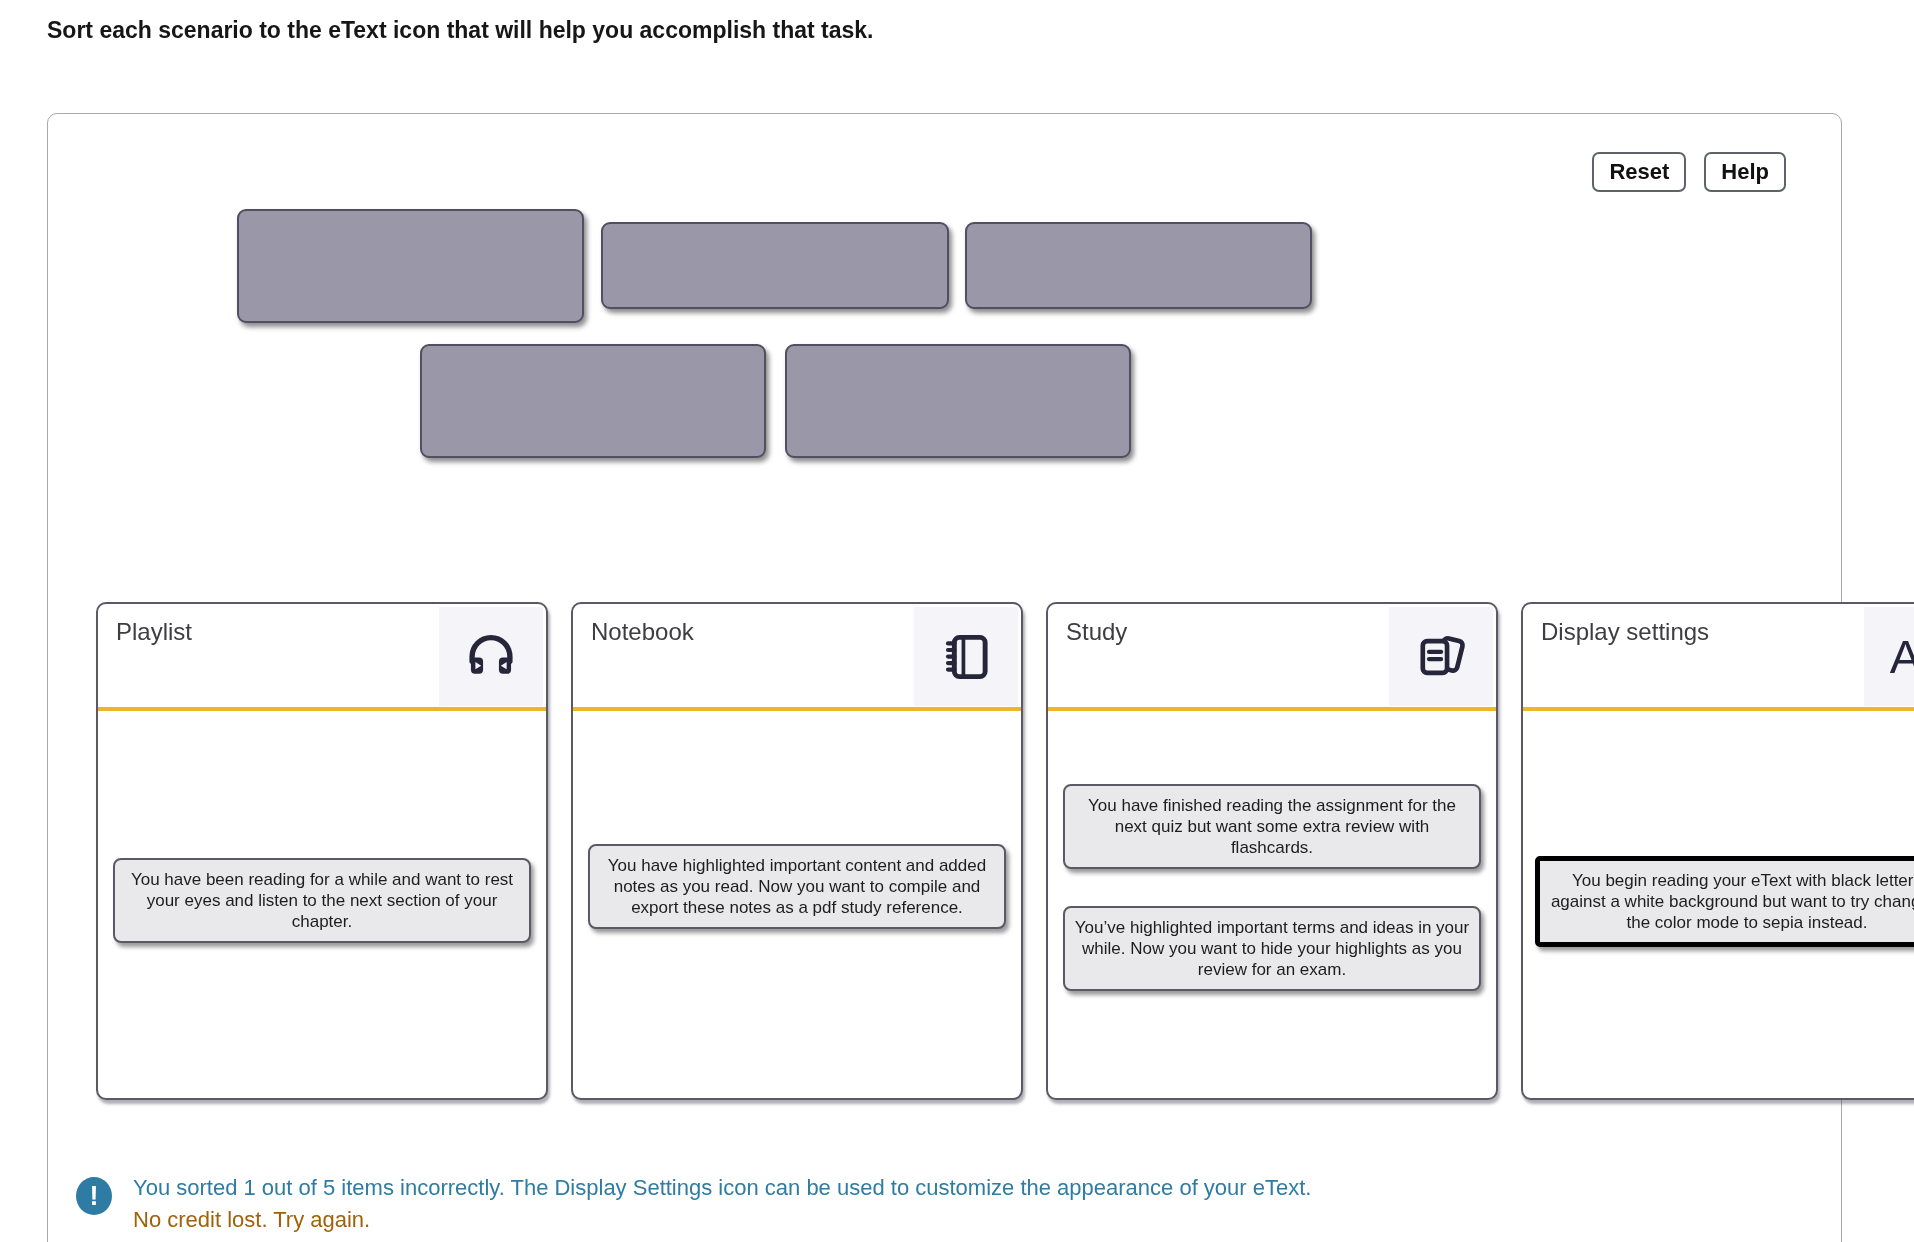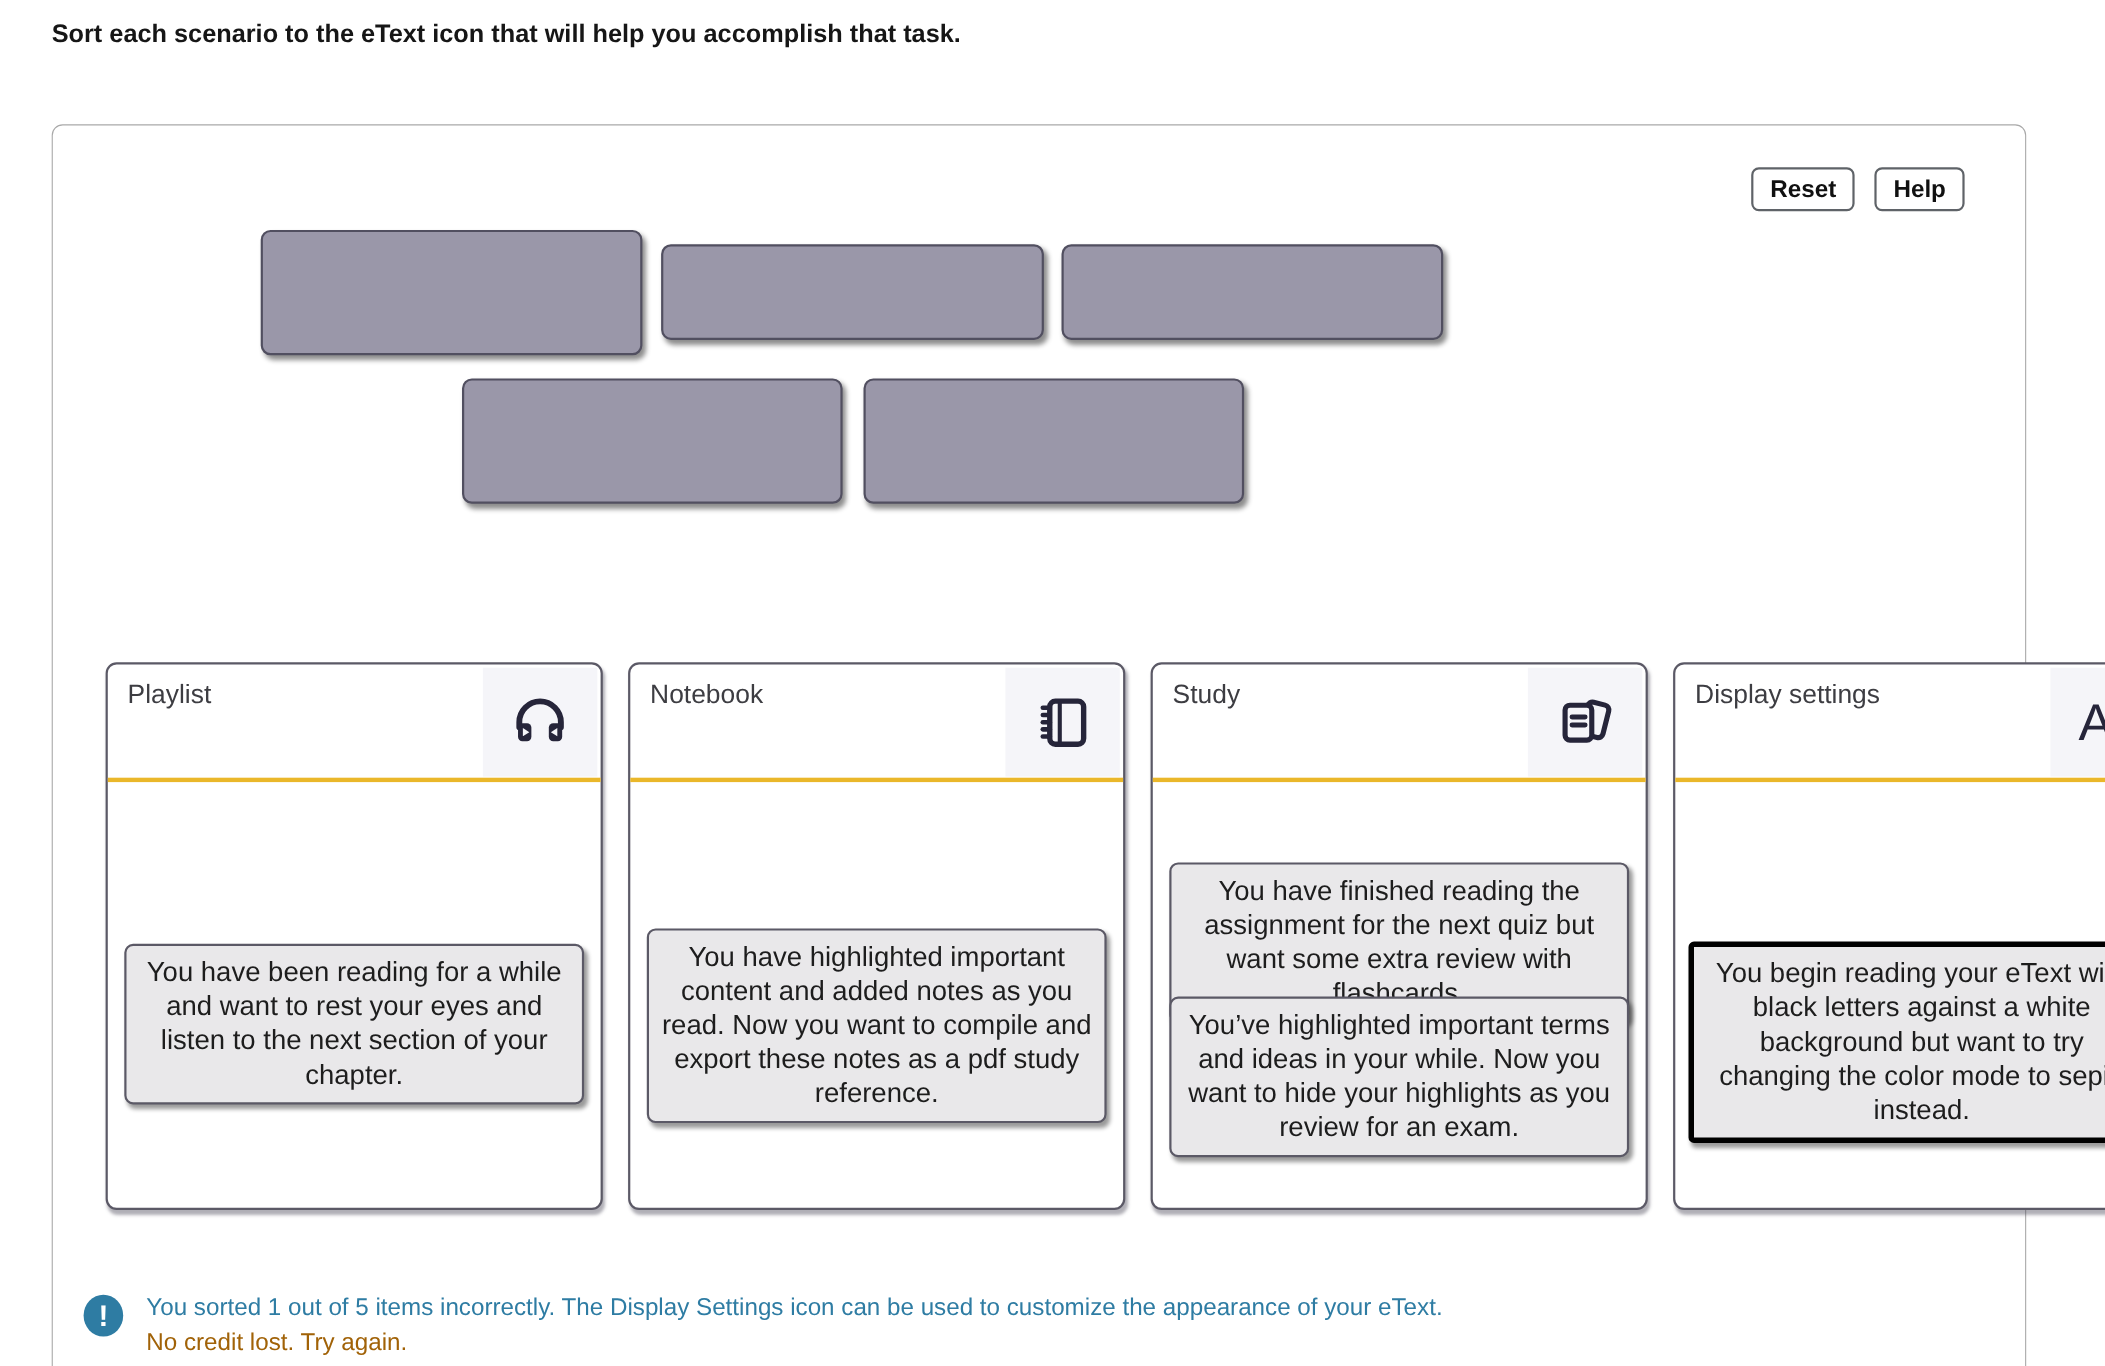--- a/index.html
+++ b/index.html
@@ -40,21 +40,21 @@
   }
   .card-label{position:absolute;left:18px;top:14px;font-size:24px;color:#3d3d42;}
   .icon-box{
     position:absolute;right:3px;top:3px;width:104px;height:99px;background:#f5f5f9;
     display:flex;align-items:center;justify-content:center;
   }
   .divider{position:absolute;left:0;right:0;top:103px;height:4px;background:var(--accent-yellow,#eab72a);}
   .scenario{
     position:absolute;left:15px;right:15px;background:#e9e8ea;
     border:2px solid #5b5966;border-radius:8px;box-shadow:3px 4px 4px rgba(0,0,0,.4);
-    font-size:25px;line-height:1.24;color:#1d1d1d;text-align:center;
+    font-size:17px;line-height:1.24;color:#1d1d1d;text-align:center;
     padding:9px 8px;box-sizing:border-box;cursor:grab;
   }
   .scenario.incorrect{
     border:5px solid var(--incorrect-border,#000);border-radius:5px;left:12px;right:12px;
   }
   #sc-playlist-0{top:254px;}
   #sc-notebook-0{top:240px;}
   #sc-study-0{top:180px;}
   #sc-study-1{top:302px;}
   #sc-display-0{top:252px;}

